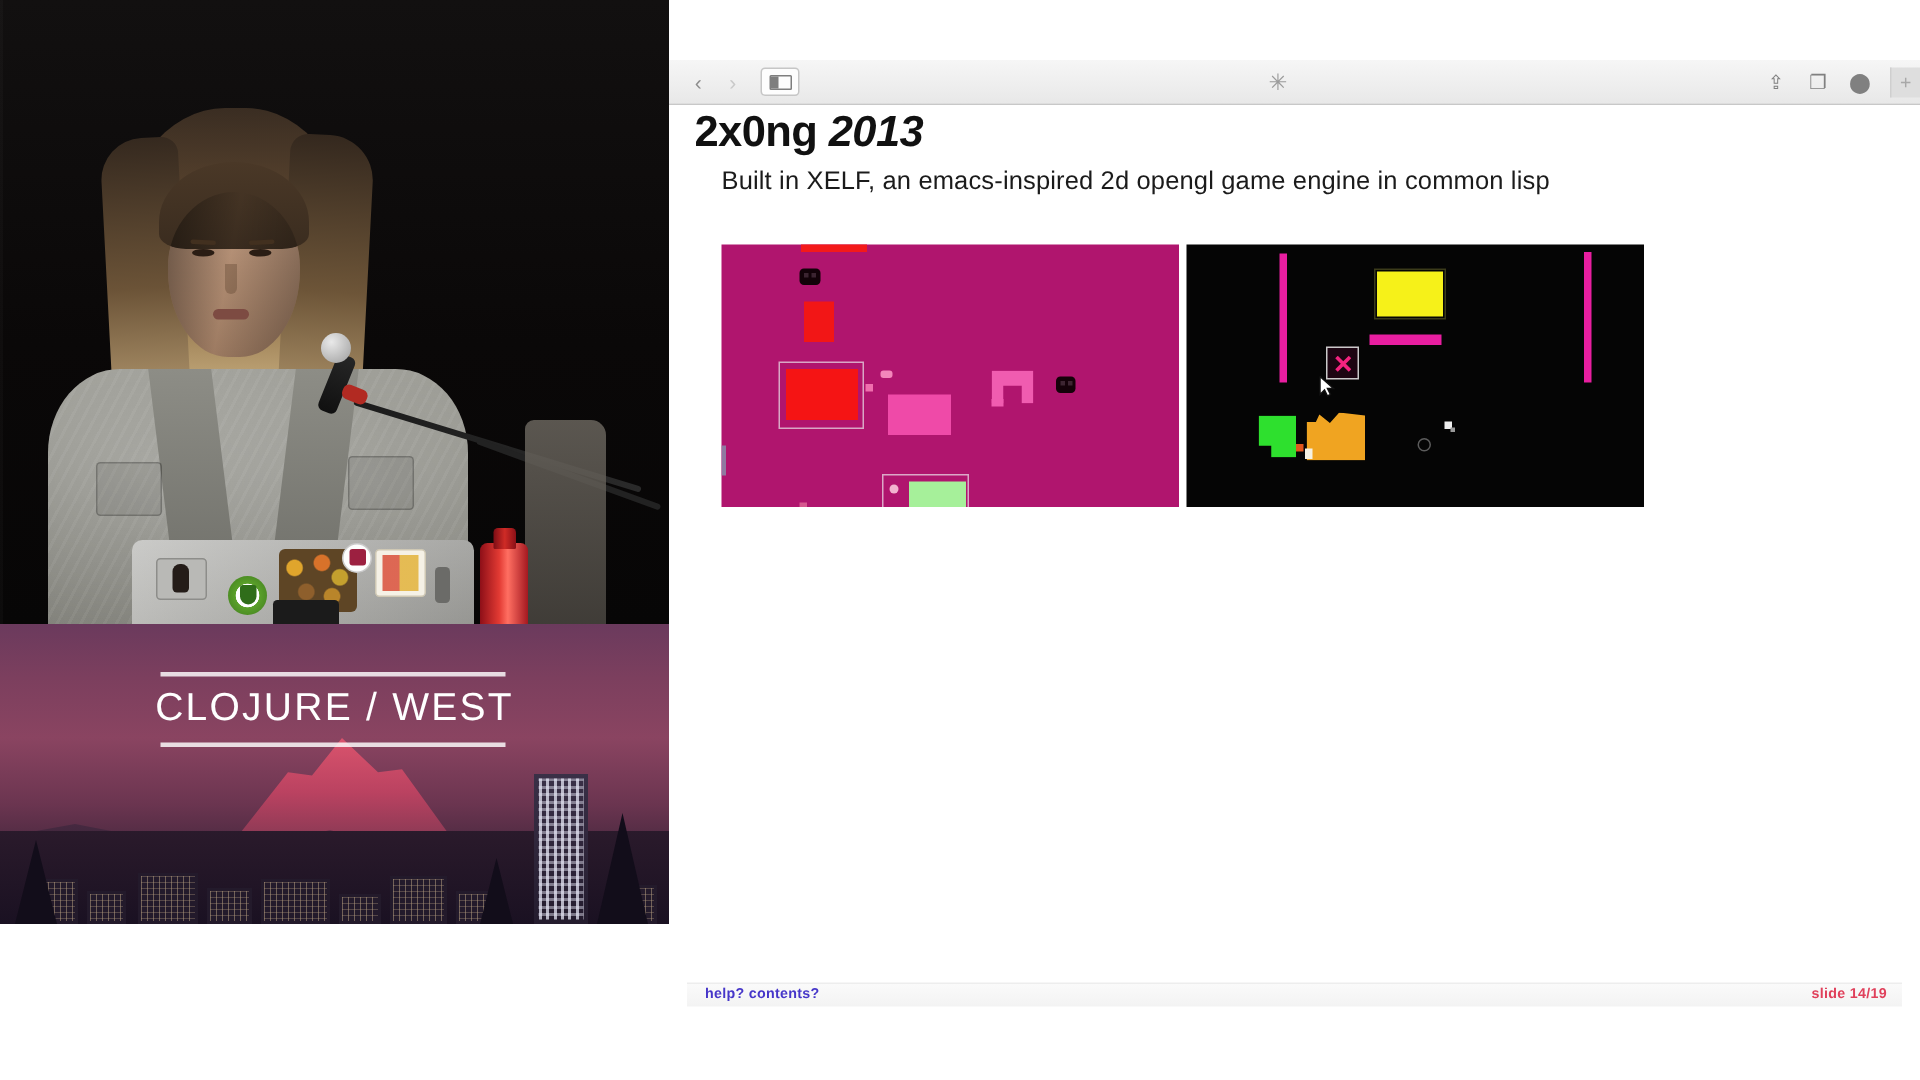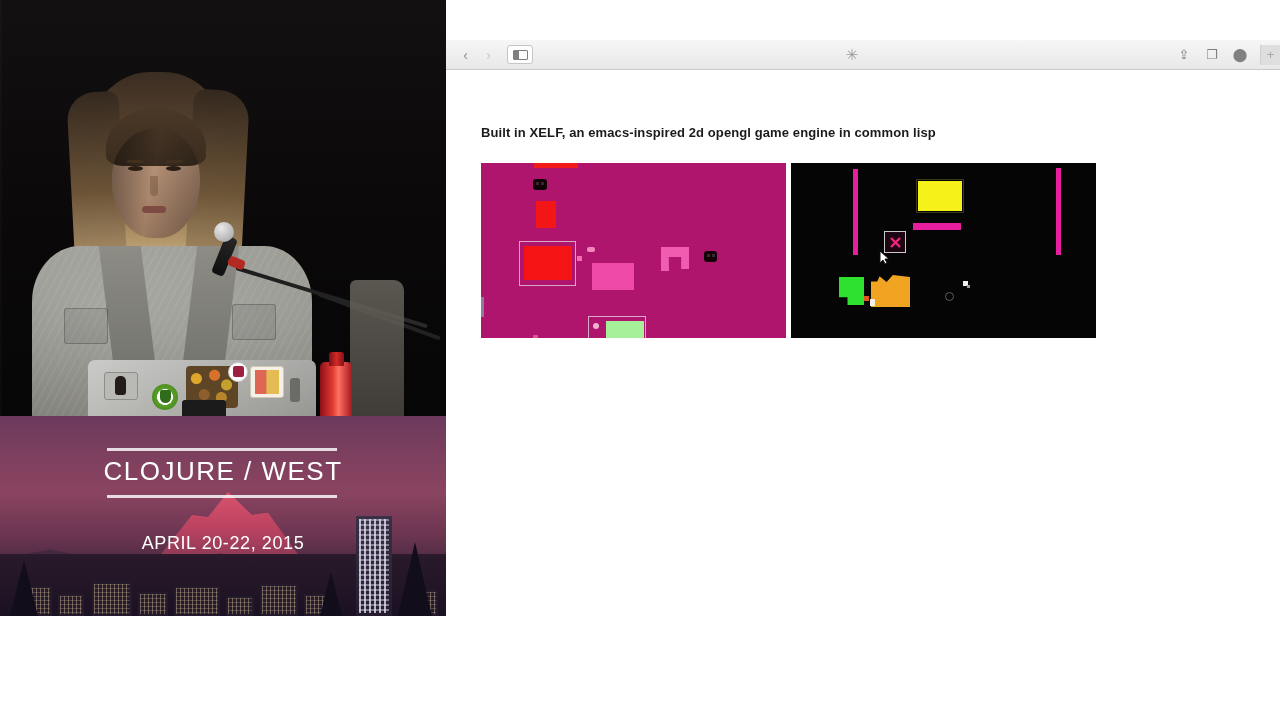--- a/index.html
+++ b/index.html
@@ -297,22 +297,22 @@
   .page { position:absolute; left:0; top:71px; width:834px; height:578px; background:#fff; }
 
   .slide-title {
     position:absolute; left:17px; top:1px;
     font-size:29px; font-weight:bold; color:#111;
     font-family:"Liberation Sans", sans-serif; letter-spacing:-.4px;
   }
   .slide-title .yr { font-style:italic; }
 
   .slide-sub {
-    position:absolute; left:35px; top:54px;
-    font-size:13px; color:#1b1b1b; letter-spacing:.1px;font-weight:bold;
+    position:absolute; left:35px; top:40px;
+    font-size:17px; color:#1b1b1b; letter-spacing:.1px;
   }
 
   .shots { position:absolute; left:35px; top:92px; width:620px; height:175px; display:flex; gap:5px; }
 
   .shot { position:relative; width:305px; height:175px; overflow:hidden; }
   .shot-left { background:#b0156e; }
   .shot-right { background:#050505; }
 
   .px { position:absolute; }
 
@@ -464,21 +464,20 @@
       <div class="tower">
           <i></i>
         </div>
       <div class="tree t1"></div>
       <div class="tree t2"></div>
       <div class="tree t3"></div>
     </div>
     <div class="banner-rule top"></div>
     <div class="banner-title">CLOJURE / WEST</div>
     <div class="banner-rule bot"></div>
-    <div class="banner-date">APRIL 20-22, 2015</div>
 
     <div class="sponsors">
       
       
 
       
       
 
       
     </div>
@@ -500,20 +499,21 @@
       <div class="chrome-spacer"></div>
       <div class="right-tools">
         <div class="tool-btn">⇪</div>
         <div class="tool-btn">❐</div>
         <div class="tool-btn">⬤</div>
       </div>
       <div class="plus-tab">+</div>
     </div>
 
     <div class="page">
+      <div class="slide-title"><span>2x0ng</span> <span class="yr">2013</span></div>
 
       <div class="slide-sub">Built in XELF, an emacs-inspired 2d opengl game engine in common lisp</div>
 
       <div class="shots">
 
         <div class="shot shot-left">
           <div class="px L-topbar"></div>
           <div class="px L-skull1"></div>
             <div class="px L-skull1a"></div>
             <div class="px L-skull1b"></div>
@@ -553,15 +553,20 @@
           <div class="px R-odot"></div>
           <div class="px R-odot2"></div>
           <div class="px R-ring"></div>
           <div class="px R-spark"></div>
           <div class="px R-spark2"></div>
         </div>
 
       </div>
     </div>
 
+    <div class="footer-bar">
+      <div class="footer-line"></div>
+      <div class="help-links">help? contents?</div>
+      <div class="slide-count">slide 14/19</div>
+    </div>
   </div>
 
 </div>
 
 </body></html>

